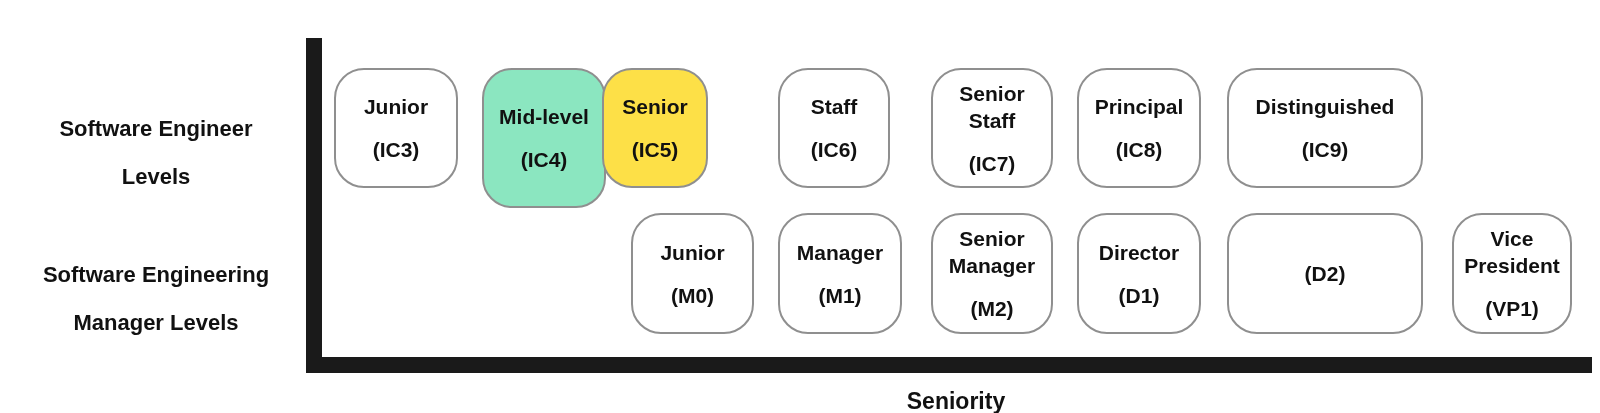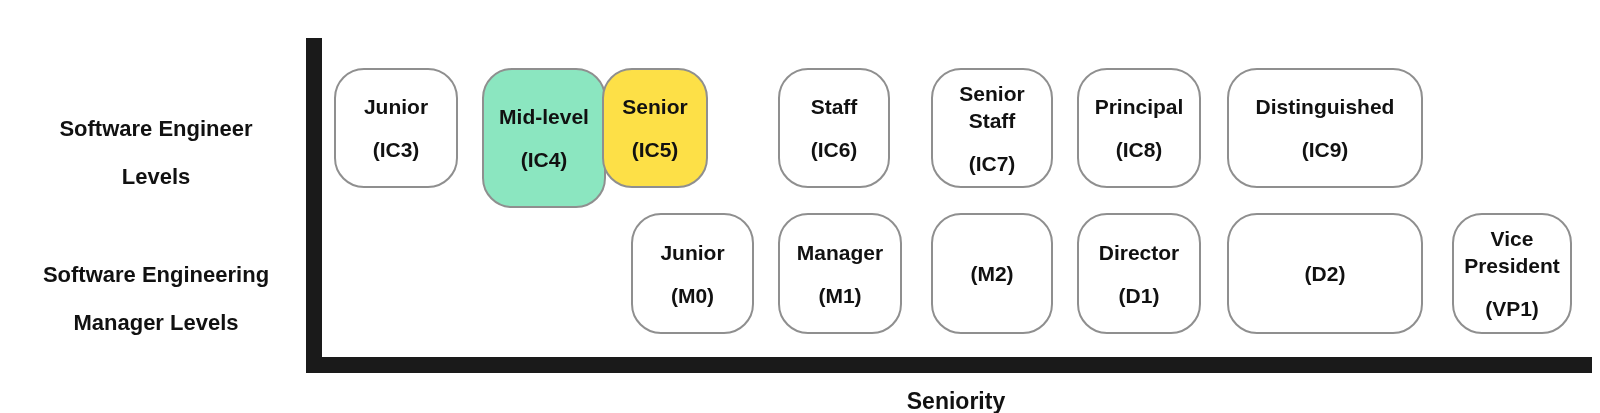--- a/index.html
+++ b/index.html
@@ -122,20 +122,21 @@
       </div>
       <div class="level-box" style="left: 615px; top: 197px; width: 123px; height: 121px; background: rgb(255, 255, 255);">
         <span class="level-title">Junior</span>
         <span class="level-code">(M0)</span>
       </div>
       <div class="level-box" style="left: 762px; top: 197px; width: 124px; height: 121px; background: rgb(255, 255, 255);">
         <span class="level-title">Manager</span>
         <span class="level-code">(M1)</span>
       </div>
       <div class="level-box" style="left: 915px; top: 197px; width: 122px; height: 121px; background: rgb(255, 255, 255);">
+        <span class="level-title">Senior Manager</span>
         <span class="level-code">(M2)</span>
       </div>
       <div class="level-box" style="left: 1061px; top: 197px; width: 124px; height: 121px; background: rgb(255, 255, 255);">
         <span class="level-title">Director</span>
         <span class="level-code">(D1)</span>
       </div>
       <div class="level-box" style="left: 1211px; top: 197px; width: 196px; height: 121px; background: rgb(255, 255, 255);">
         <span class="level-code">(D2)</span>
       </div>
       <div class="level-box" style="left: 1436px; top: 197px; width: 120px; height: 121px; background: rgb(255, 255, 255);">

